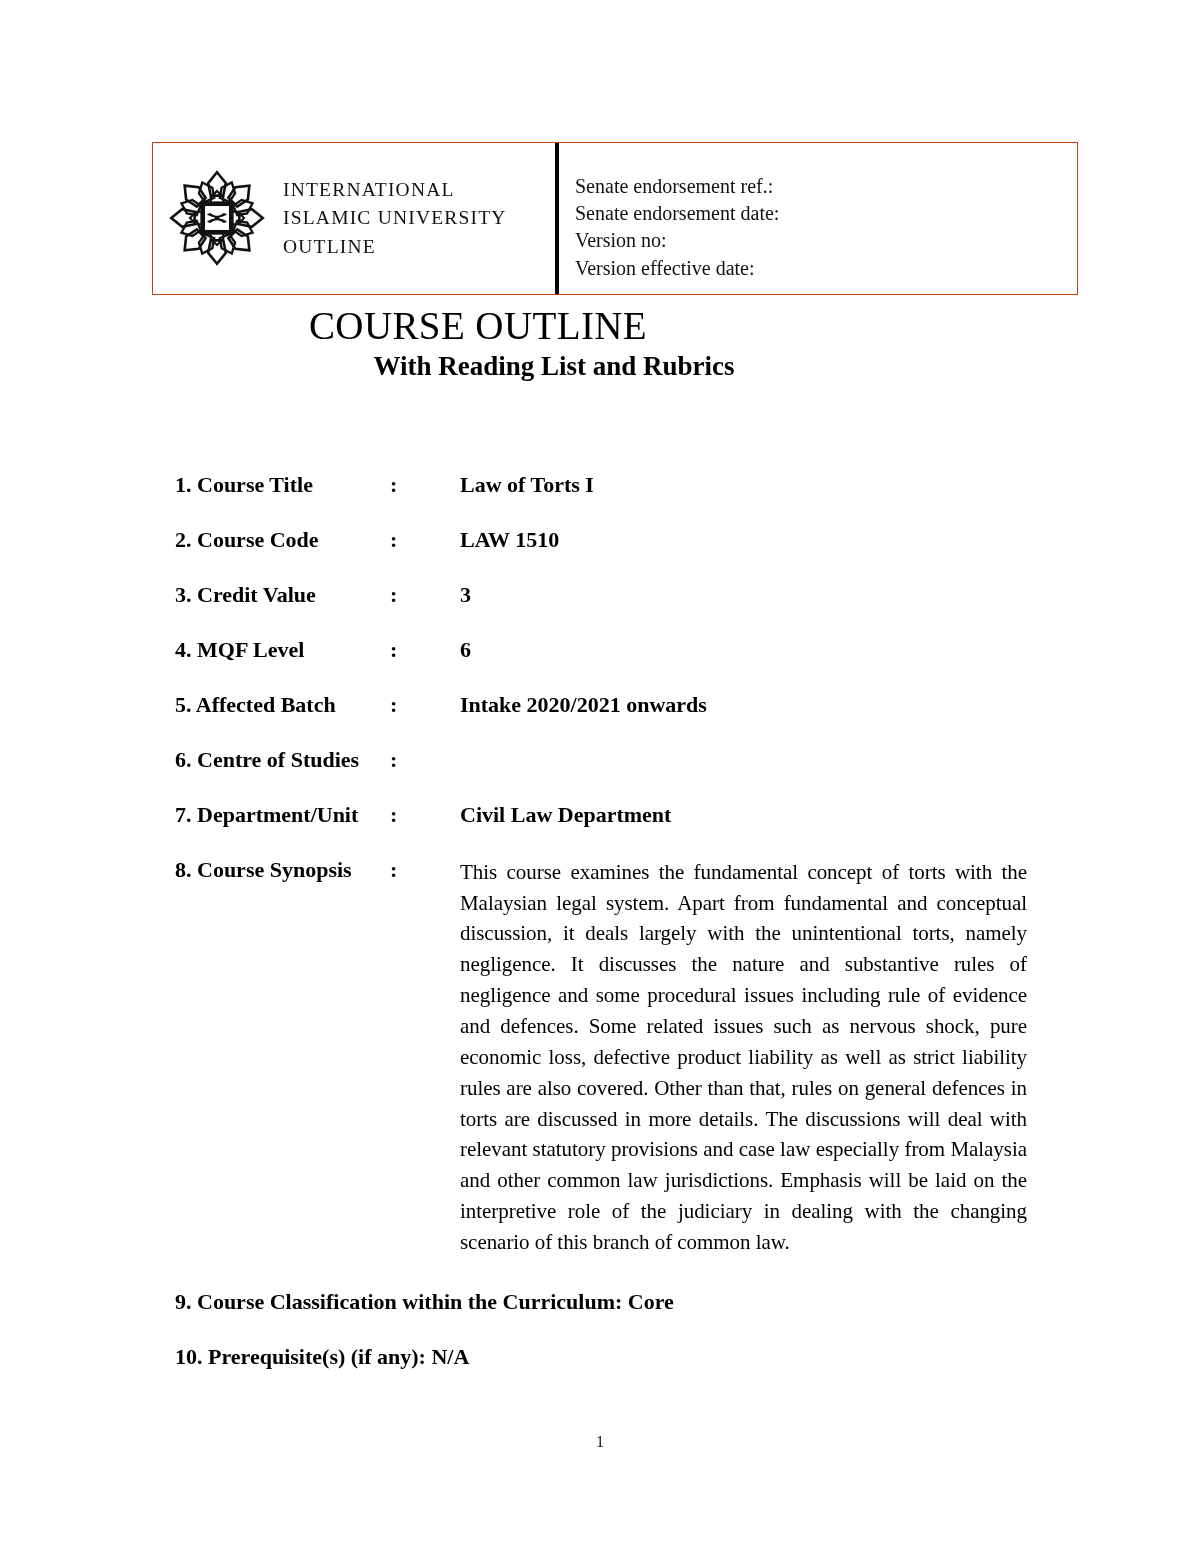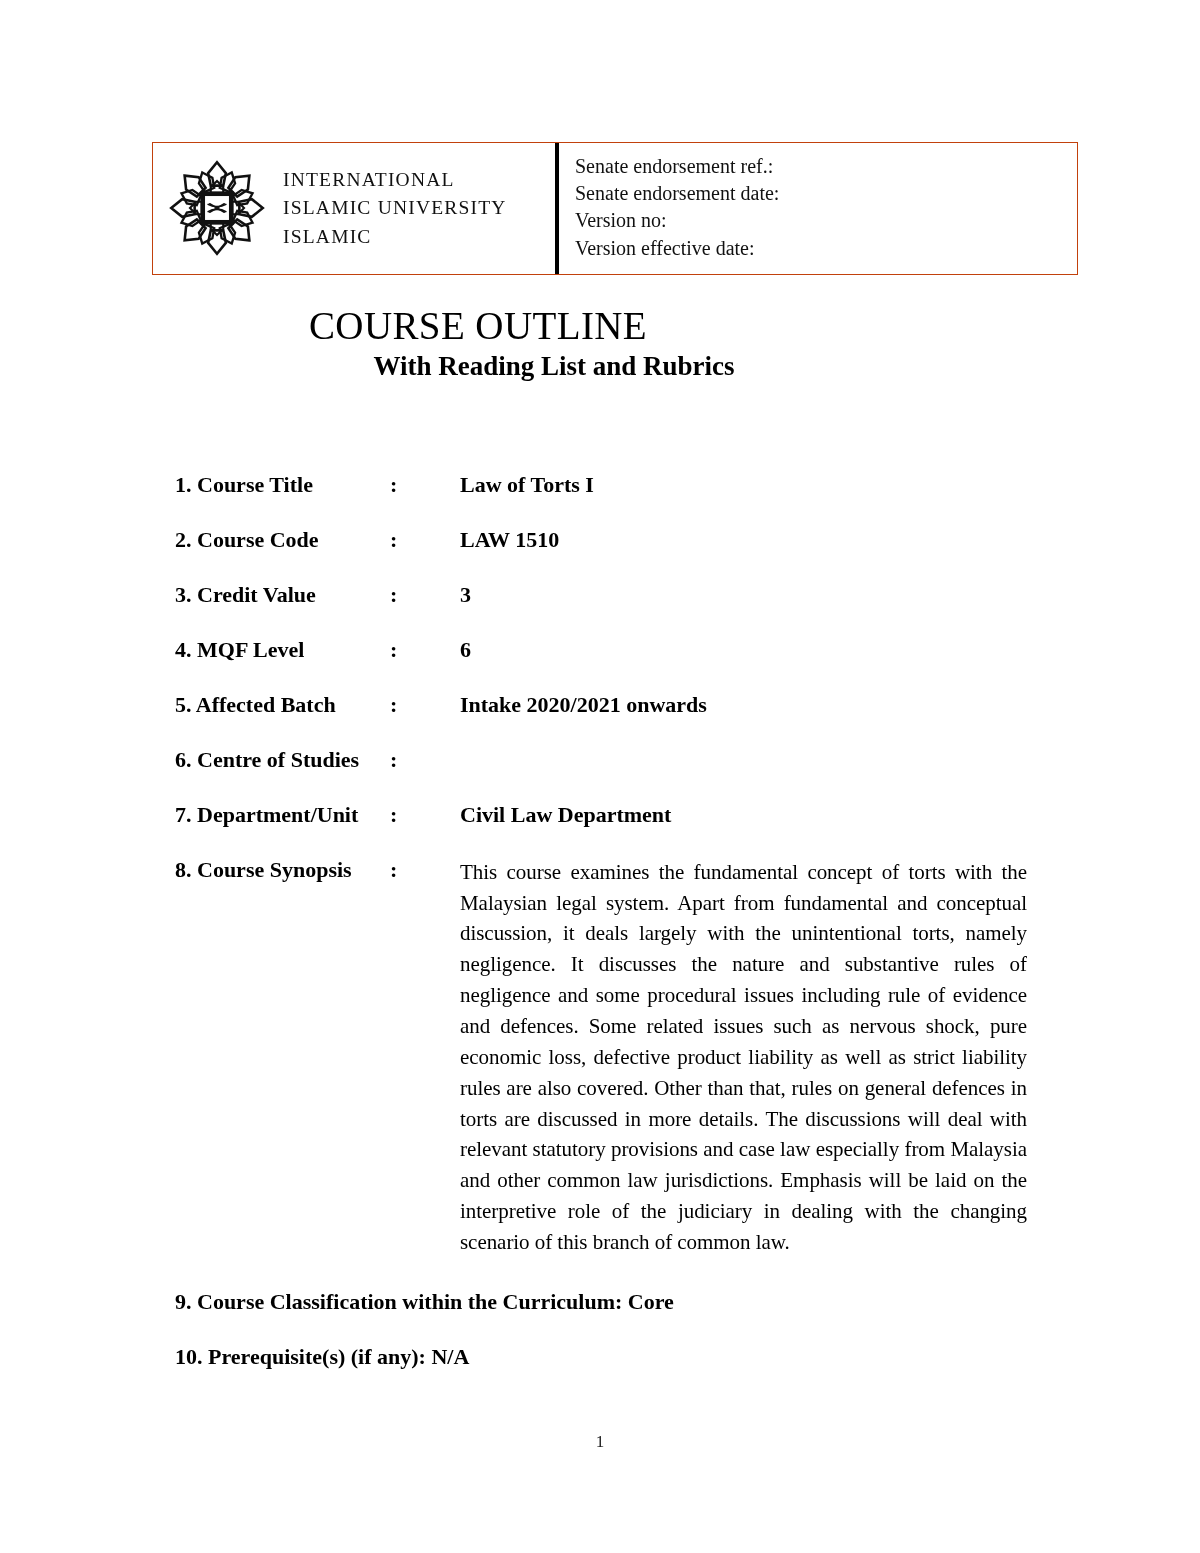--- a/index.html
+++ b/index.html
@@ -43,20 +43,21 @@
     padding: 10px 8px 10px 12px;
     min-height: 108px;
   }
   .header-right {
     flex: 1;
     box-sizing: border-box;
     padding: 10px 10px 12px 16px;
     display: flex;
     flex-direction: column;
     justify-content: flex-start;
+    margin-top: 20px;
   }
 
   .logo {
     width: 104px;
     height: 104px;
     flex: 0 0 104px;
     display: block;
   }
 
   .uni-name {
@@ -213,21 +214,21 @@
           <path d="M83 93 C92 99 108 99 117 93"></path>
           <path d="M83 107 C92 101 108 101 117 107"></path>
           <path d="M86 92 L114 108"></path>
           <path d="M114 92 L86 108"></path>
         </g>
       </svg>
 
       <div class="uni-name">
         <div>INTERNATIONAL</div>
         <div>ISLAMIC UNIVERSITY</div>
-        <div>ISLAMIC</div>
+        <div>OUTLINE</div>
       </div>
     </div>
 
     <div class="header-right">
       <div class="senate-line">Senate endorsement ref.:</div>
       <div class="senate-line">Senate endorsement date:</div>
       <div class="senate-line">Version no:</div>
       <div class="senate-line">Version effective date:</div>
     </div>
   </div>

